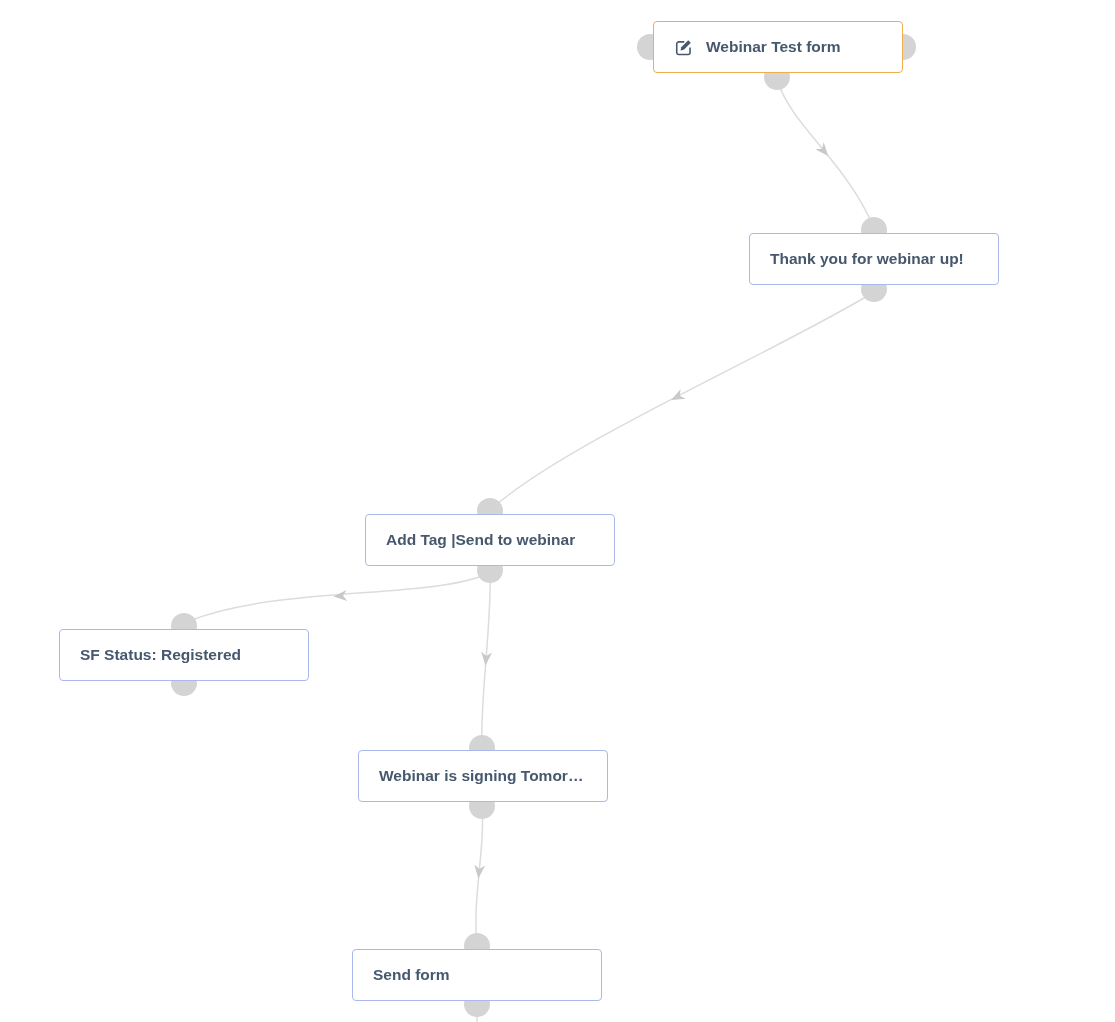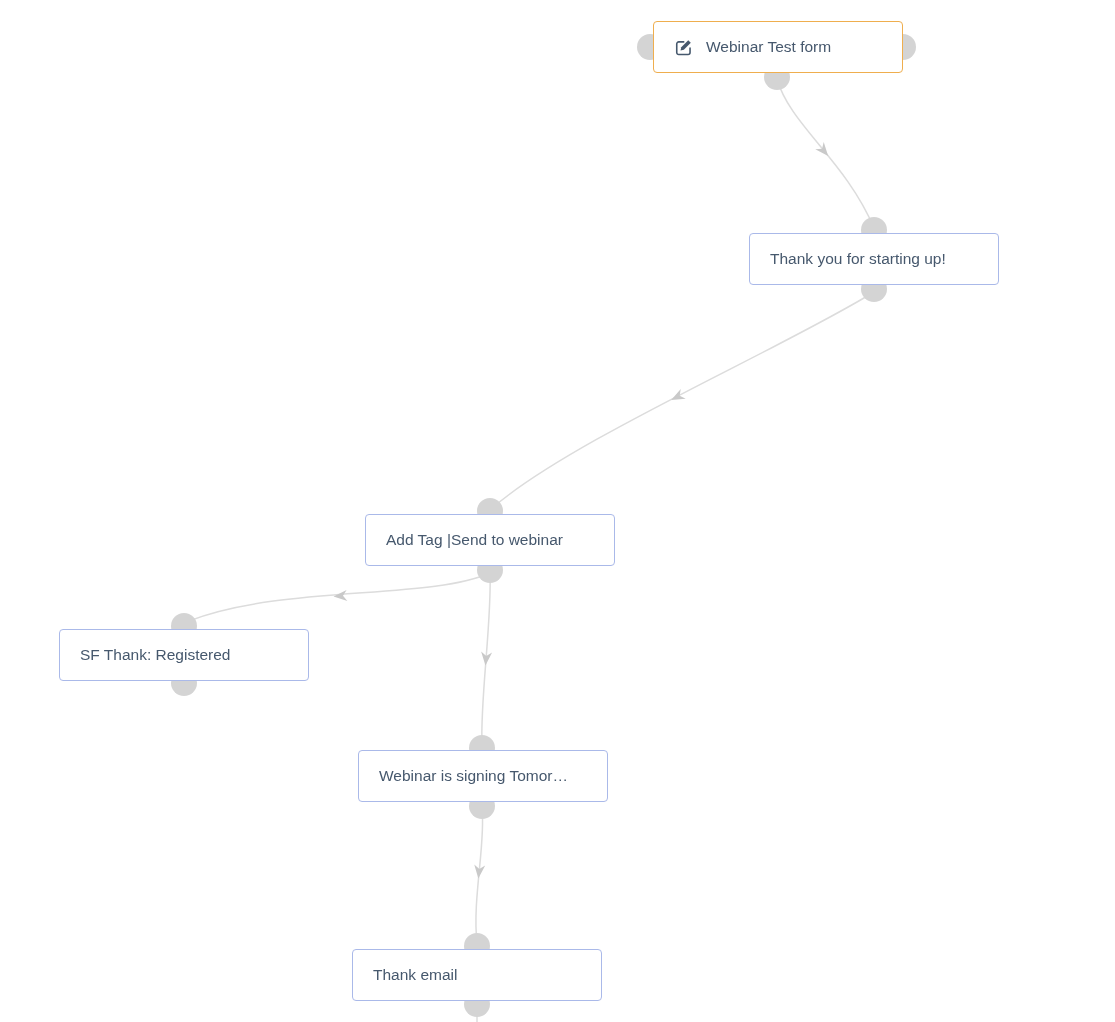--- a/index.html
+++ b/index.html
@@ -33,21 +33,21 @@
     display:flex;align-items:center;
     padding:0 16px 0 20px;
     color:var(--node-text);
     font-size:15.5px;
     line-height:1.2;
     cursor:pointer;
   }
   .node.trigger{border-color:var(--accent-orange);}
   .node .icon{display:inline-flex;margin-right:13px;flex:none;}
   .node .icon svg{stroke:var(--node-text);}
-  .node .label{white-space:nowrap;overflow:hidden;}
+  .node .label{white-space:nowrap;overflow:hidden;font-weight:bold;}
 </style>
 </head>
 <body>
 
 <div class="canvas">
 
   <svg class="layer" width="1115" height="1022" viewBox="0 0 1115 1022">
 
     <g>
       <path class="edge" d="M777,79 C790,125 845,160 874,228"></path>
@@ -89,32 +89,32 @@
     <span class="icon">
       <svg width="19" height="19" viewBox="0 0 18 18" fill="none" stroke-width="1.5" stroke-linecap="round" stroke-linejoin="round">
         <path d="M15.2 9.6 v4.2 a1.9 1.9 0 0 1 -1.9 1.9 H4.5 a1.9 1.9 0 0 1 -1.9 -1.9 V5.6 a1.9 1.9 0 0 1 1.9 -1.9 h4.7"></path>
         <path d="M13.5 2.1 l2.4 2.4 L9.3 11.1 l-3.1 0.7 0.7 -3.1 Z" fill="currentColor" stroke="none" style="fill:var(--node-text)"></path>
       </svg>
     </span>
     <span class="label">Webinar Test form</span>
   </div>
 
   <div class="node" style="left:749px;top:233px">
-    <span class="label">Thank you for starting up!</span>
+    <span class="label">Thank you for webinar up!</span>
   </div>
 
   <div class="node" style="left:365px;top:514px">
     <span class="label">Add Tag |Send to webinar</span>
   </div>
 
   <div class="node" style="left:59px;top:629px">
-    <span class="label">SF Thank: Registered</span>
+    <span class="label">SF Status: Registered</span>
   </div>
 
   <div class="node" style="left:358px;top:750px">
     <span class="label">Webinar is signing Tomor…</span>
   </div>
 
   <div class="node" style="left:352px;top:949px">
-    <span class="label">Thank email</span>
+    <span class="label">Send form</span>
   </div>
 
 </div>
 
 </body></html>

